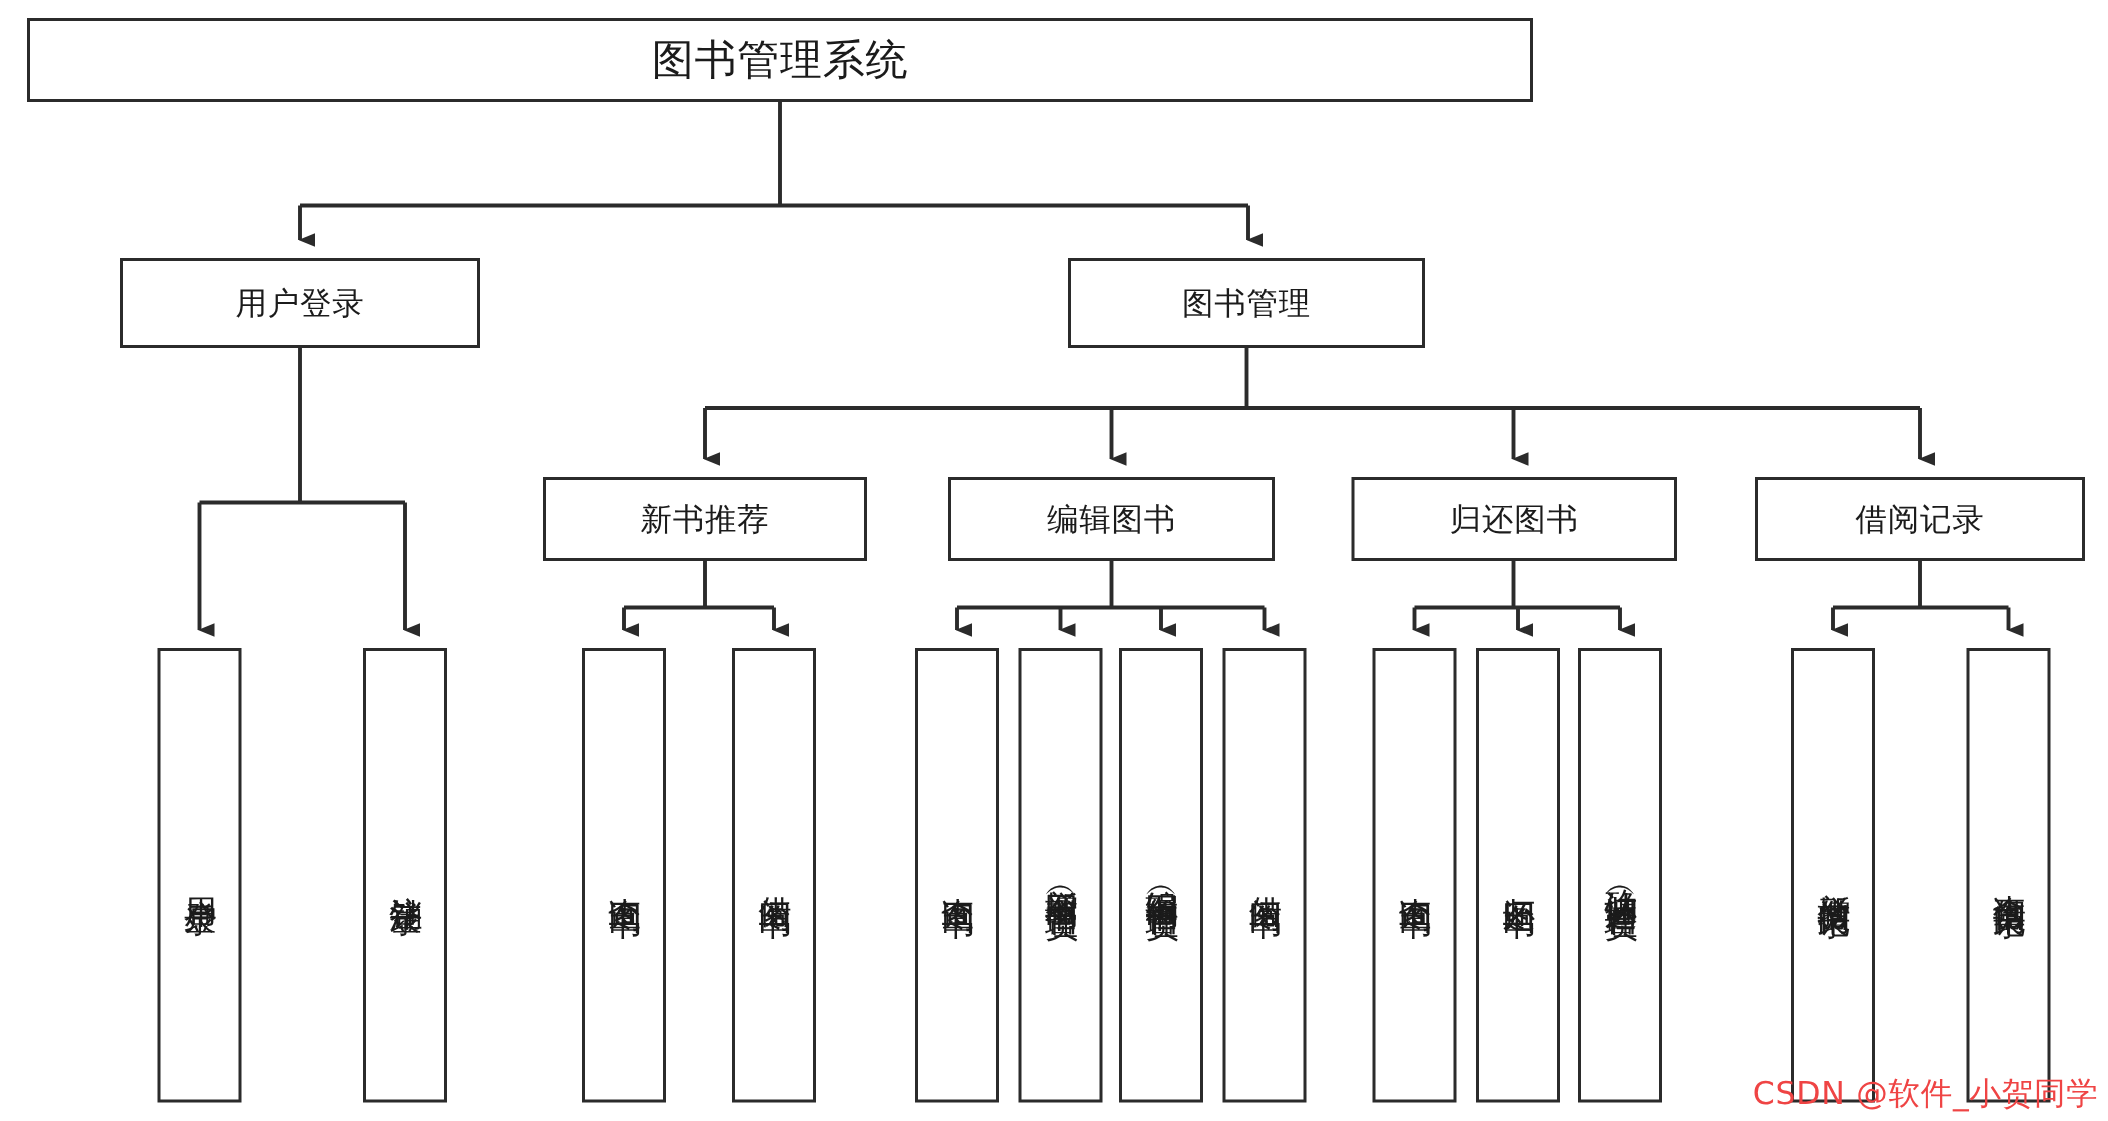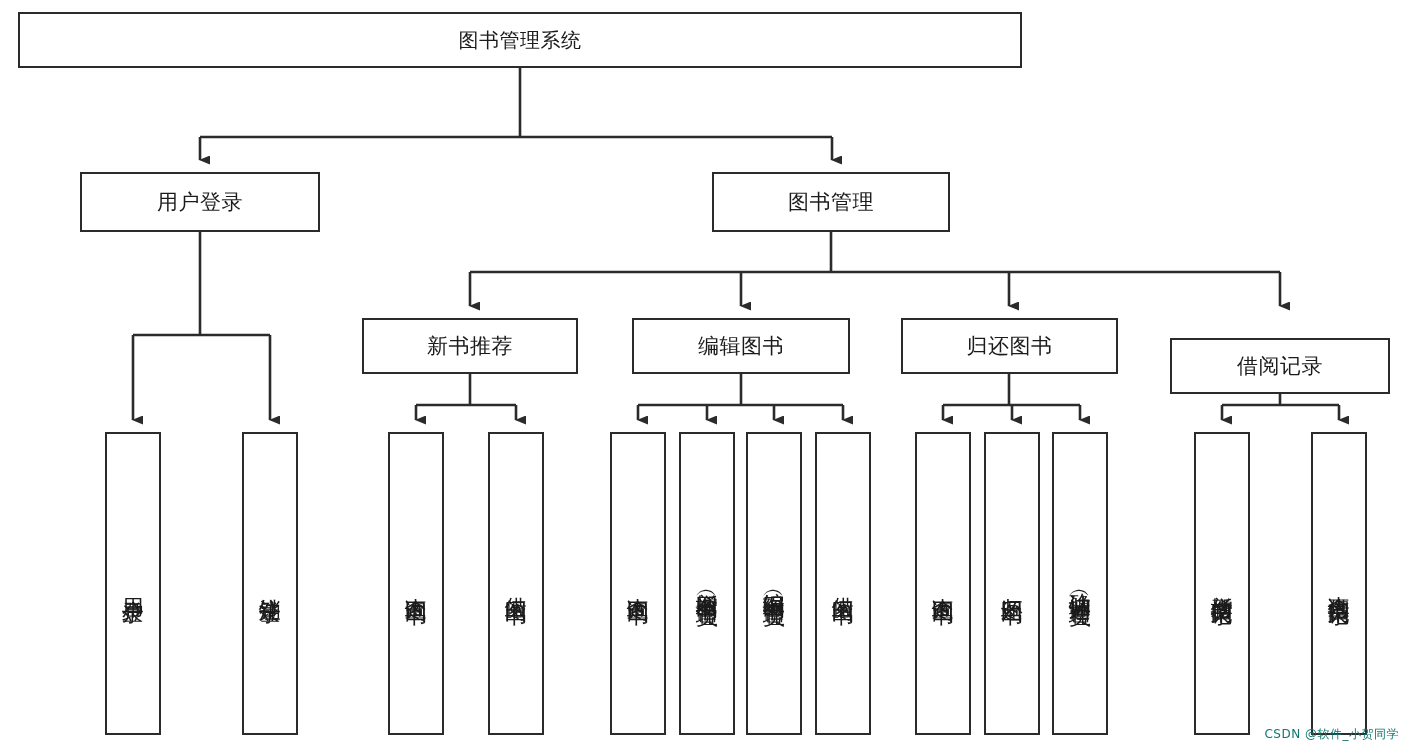--- a/index.html
+++ b/index.html
@@ -49,35 +49,35 @@
     justify-content: center;
     writing-mode: vertical-rl;
     text-orientation: upright;
     font-size: 22px;
     line-height: 1.15;
     color: #1b1b1b;
     letter-spacing: 2px;
     white-space: nowrap;
   }
   .root-box .node-label-h {
-    font-size: 20px;
+    font-size: 28px;
   }
   #connectors {
     position: absolute;
     left: 0; top: 0;
     width: 1405px;
     height: 747px;
     pointer-events: none;
   }
   #watermark {
     position: absolute;
     right: 6px;
     bottom: 4px;
-    font-size: 12px;
-    color: #0f766e;
+    font-size: 21px;
+    color: #ef4444;
     white-space: nowrap;
     letter-spacing: 0.5px;
   }
 </style>
 </head>
 <body>
 
 <div id="diagram-root">
 
   <svg id="connectors" viewBox="0 0 1405 747" width="1405" height="747" xmlns="http://www.w3.org/2000/svg">
@@ -143,21 +143,21 @@
 
   <div class="node-box" style="left: 362px; top: 318px; width: 216px; height: 56px; padding-left: 45px;">
     <span class="node-label-h">新书推荐</span>
   </div>
   <div class="node-box" style="left: 632px; top: 318px; width: 218px; height: 56px;">
     <span class="node-label-h">编辑图书</span>
   </div>
   <div class="node-box" style="left: 901px; top: 318px; width: 217px; height: 56px;">
     <span class="node-label-h">归还图书</span>
   </div>
-  <div class="node-box" style="left: 1170px; top: 318px; width: 220px; height: 56px; margin-top: 20px;">
+  <div class="node-box" style="left: 1170px; top: 318px; width: 220px; height: 56px;">
     <span class="node-label-h">借阅记录</span>
   </div>
 
   <div class="node-box" style="left: 105px; top: 432px; width: 56px; height: 303px;">
     <span class="node-label-v">用户登录</span>
   </div>
   <div class="node-box" style="left: 242px; top: 432px; width: 56px; height: 303px;">
     <span class="node-label-v">注销登录</span>
   </div>
   <div class="node-box" style="left: 388px; top: 432px; width: 56px; height: 303px;">

